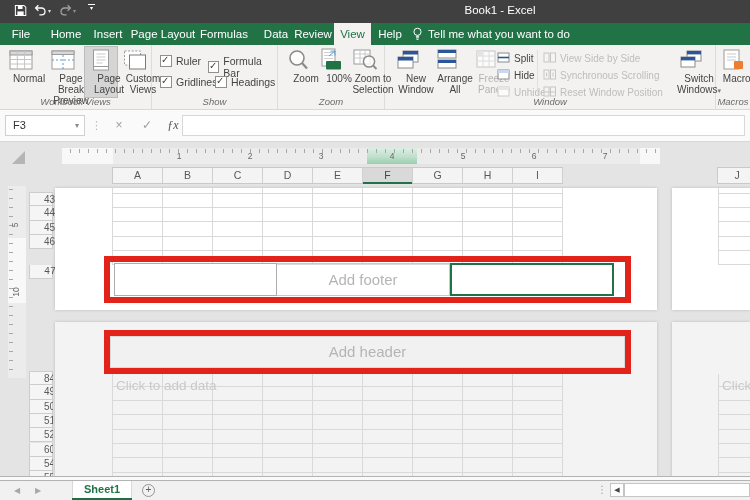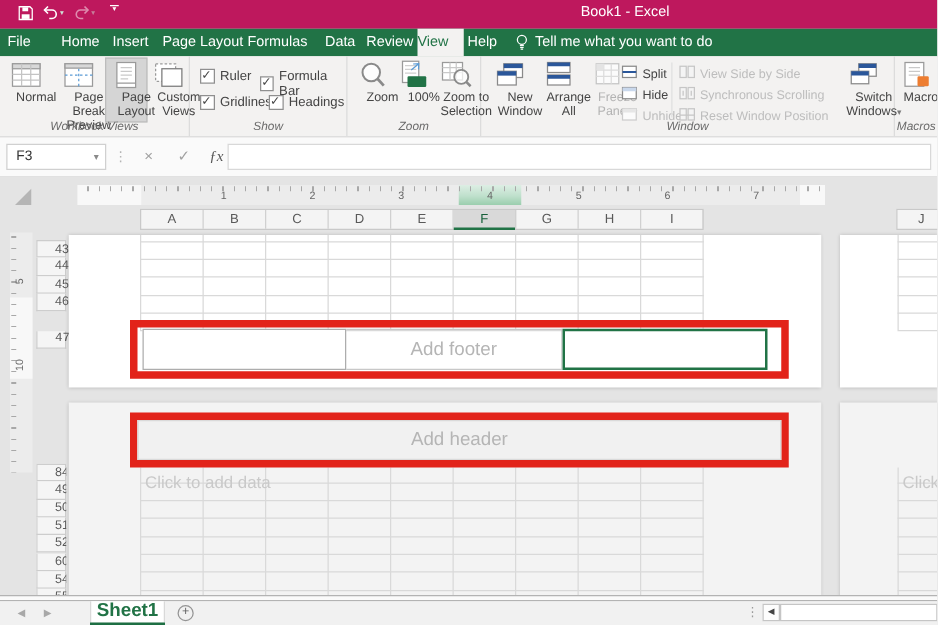--- a/index.html
+++ b/index.html
@@ -1,32 +1,32 @@
 <!DOCTYPE html>
 <html><head>
 <meta charset="utf-8">
 <style>
   html,body{margin:0;padding:0;}
   body{font-family:"Liberation Sans",sans-serif;-webkit-font-smoothing:antialiased;}
   #root{position:relative;width:750px;height:500px;background:#e4e4e4;overflow:hidden;font-family:"Liberation Sans",sans-serif;}
   .abs{position:absolute;}
 
   
-  #titlebar{left:0;top:0;width:750px;height:23px;background:#be185d;}
+  #titlebar{left:0;top:0;width:750px;height:23px;background:#404040;}
   .qat{position:absolute;top:4px;display:flex;align-items:center;}
   .qat svg{display:block;}
   .caret-w{color:#cfe3d7;font-size:6px;margin-left:1px;}
   #title-text{position:absolute;top:4px;left:500px;transform:translateX(-50%);color:#fff;font-size:11.5px;white-space:nowrap;}
   .qat-custom{display:flex;flex-direction:column;align-items:center;}
   .qat-custom .bar{width:7px;border-top:1px solid #fff;margin-bottom:1px;}
   .qat-custom .crt{color:#fff;font-size:6px;line-height:4px;}
 
   
   #tabrow{left:0;top:23px;width:750px;height:22px;background:#217346;}
-  .rtab{position:absolute;top:0;height:22px;color:#fff;font-size:11.5px;line-height:22px;cursor:default;}
+  .rtab{position:absolute;top:0;height:22px;color:#fff;font-size:11.5px;line-height:22px;text-align:center;cursor:default;}
   .rtab.active{background:#f3f2f1;color:#217346;}
   #tellme{position:absolute;top:0;left:412px;height:22px;display:flex;align-items:center;color:#fff;font-size:11.5px;gap:5px;}
 
   
   #ribbon{left:0;top:45px;width:750px;height:65px;background:#f3f2f1;border-bottom:1px solid #d8d8d8;box-sizing:border-box;}
   .rgroup{position:absolute;top:0;height:64px;border-right:1px solid #dcdcdc;box-sizing:border-box;}
   .glabel{position:absolute;bottom:2px;left:0;right:0;text-align:center;font-size:9.5px;color:#6b6b6b;white-space:nowrap;font-style:italic;}
   .bigbtn{position:absolute;top:2px;display:flex;flex-direction:column;align-items:center;}
   .bigbtn .ic{height:26px;display:flex;align-items:center;justify-content:center;}
   .blbl{font-size:10px;line-height:11px;color:#444;text-align:center;white-space:normal;margin-left:16px;}
@@ -90,21 +90,21 @@
   .fsec{position:absolute;top:263px;height:33px;box-sizing:border-box;}
   #fsec-left{left:114px;width:163px;background:#fff;border:1px solid #adadad;}
   #fsec-center{left:277px;width:173px;border:1px solid #c8c8c8;border-left:none;text-align:center;font-size:15px;color:#b5b5b5;line-height:31px;}
   #fsec-right{left:450px;width:164px;background:#fff;border:2px solid #217346;}
   .clickdata{position:absolute;font-size:13.5px;color:#c9c9c9;line-height:29px;white-space:nowrap;}
 
   
   #bsep{left:0;top:476px;width:750px;height:3px;background:#fafafa;border-top:1px solid #b3b3b3;border-bottom:1px solid #b3b3b3;box-sizing:content-box;}
   #tabbar{left:0;top:481px;width:750px;height:19px;background:#f1f1f1;}
   .navarr{position:absolute;top:5px;font-size:8px;color:#a8a8a8;line-height:9px;}
-  #sheettab{position:absolute;left:72px;top:0;width:58px;height:17px;background:#fff;border-left:1px solid #d9d9d9;border-right:1px solid #d9d9d9;text-align:center;font-size:15px;font-weight:bold;color:#217346;line-height:16px;}
+  #sheettab{position:absolute;left:72px;top:0;width:58px;height:17px;background:#fff;border-left:1px solid #d9d9d9;border-right:1px solid #d9d9d9;text-align:center;font-size:11px;font-weight:bold;color:#217346;line-height:16px;}
   #sheettab::after{content:"";position:absolute;left:-1px;right:-1px;bottom:-2px;height:2px;background:#1e6f43;}
   #addsheet{position:absolute;left:142px;top:3px;width:13px;height:13px;border:1px solid #949494;border-radius:50%;box-sizing:border-box;text-align:center;line-height:10px;font-size:10px;color:#5f5f5f;}
   #hscroll-dots{position:absolute;left:597px;top:3px;color:#9a9a9a;font-size:10px;}
   #hscroll-arrow{position:absolute;left:610px;top:2px;width:14px;height:14px;background:#fdfdfd;border:1px solid #c5c5c5;box-sizing:border-box;text-align:center;font-size:7px;line-height:12px;color:#444;}
   #hscroll-track{position:absolute;left:624px;top:2px;width:126px;height:14px;background:#fff;border:1px solid #c5c5c5;box-sizing:border-box;}
 </style>
 </head>
 <body>
 
 <div id="root">

